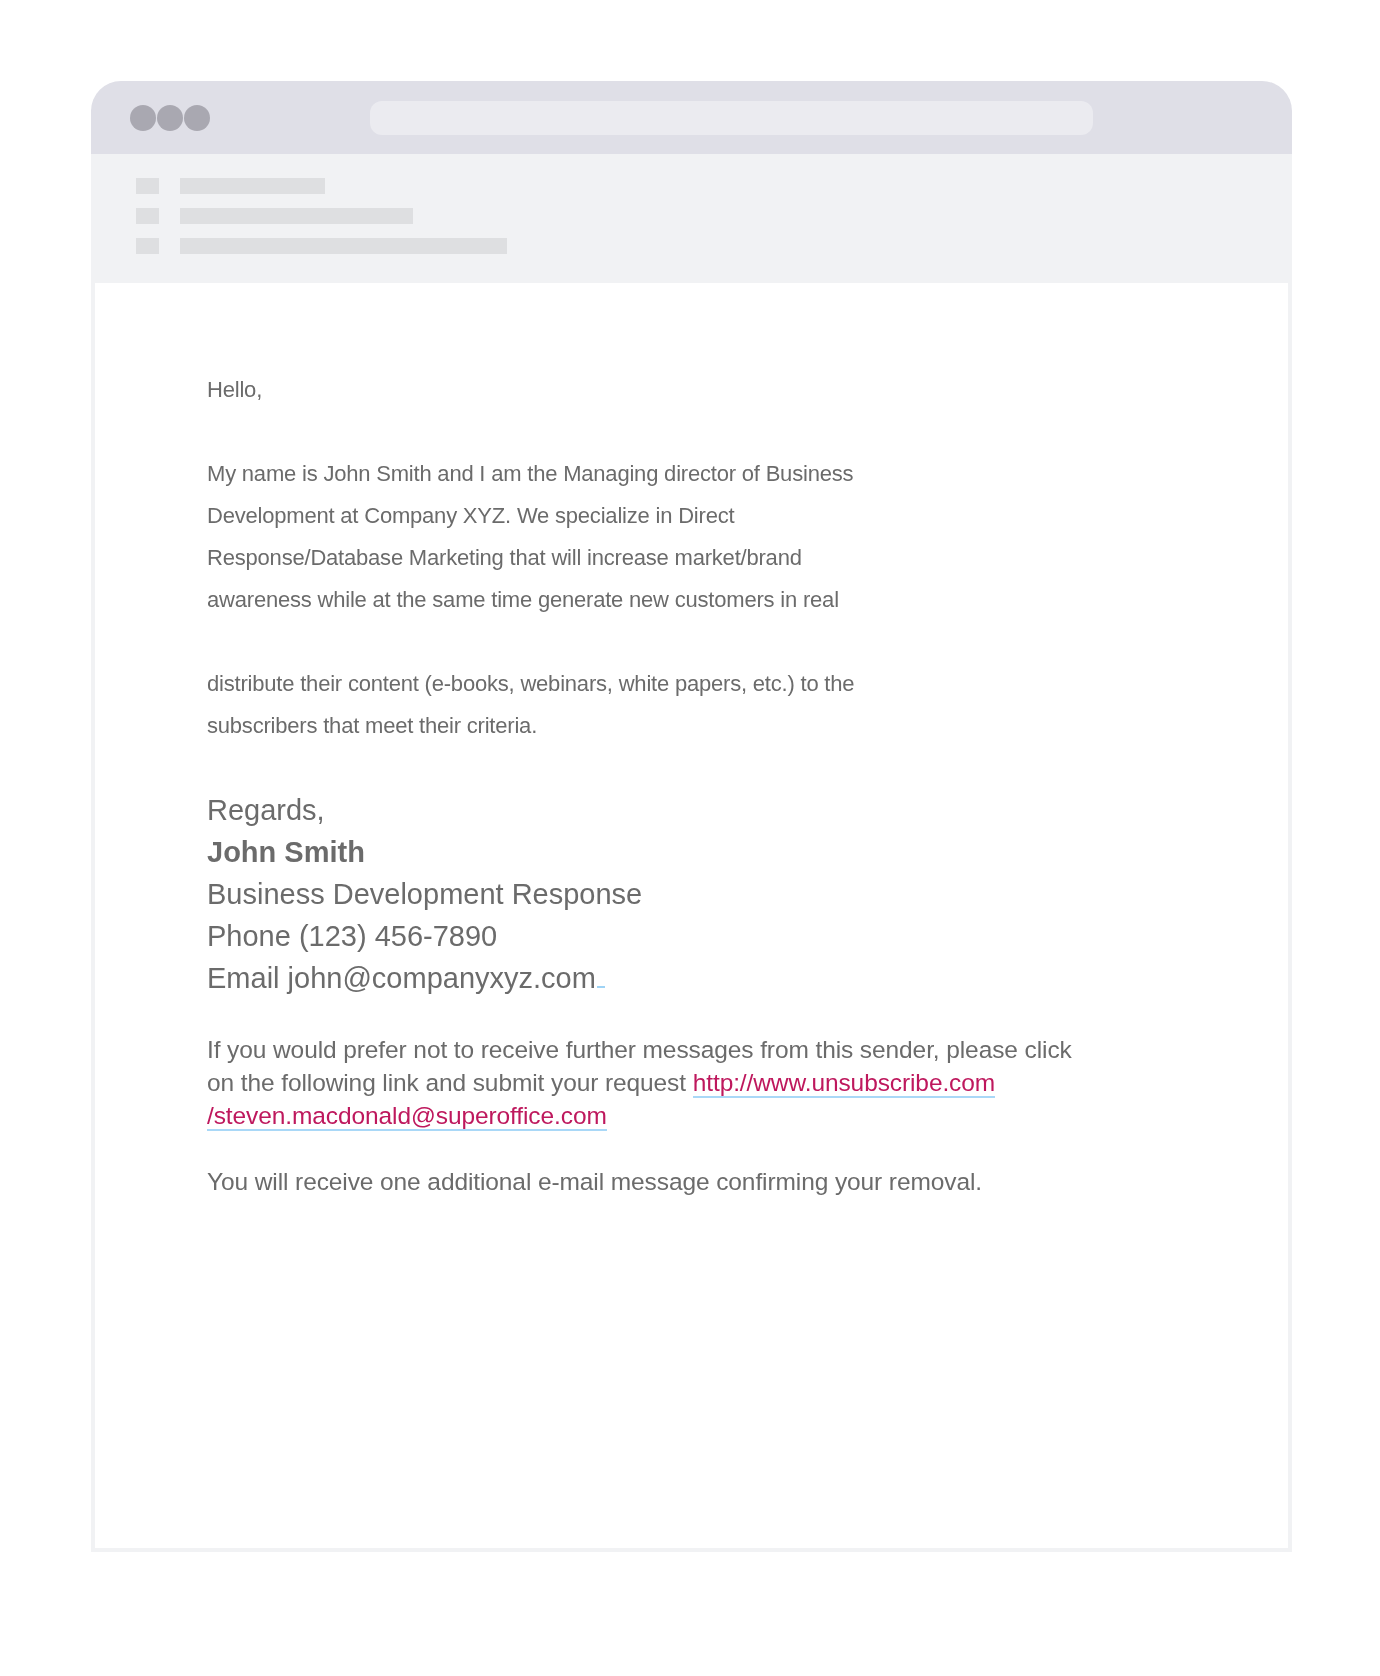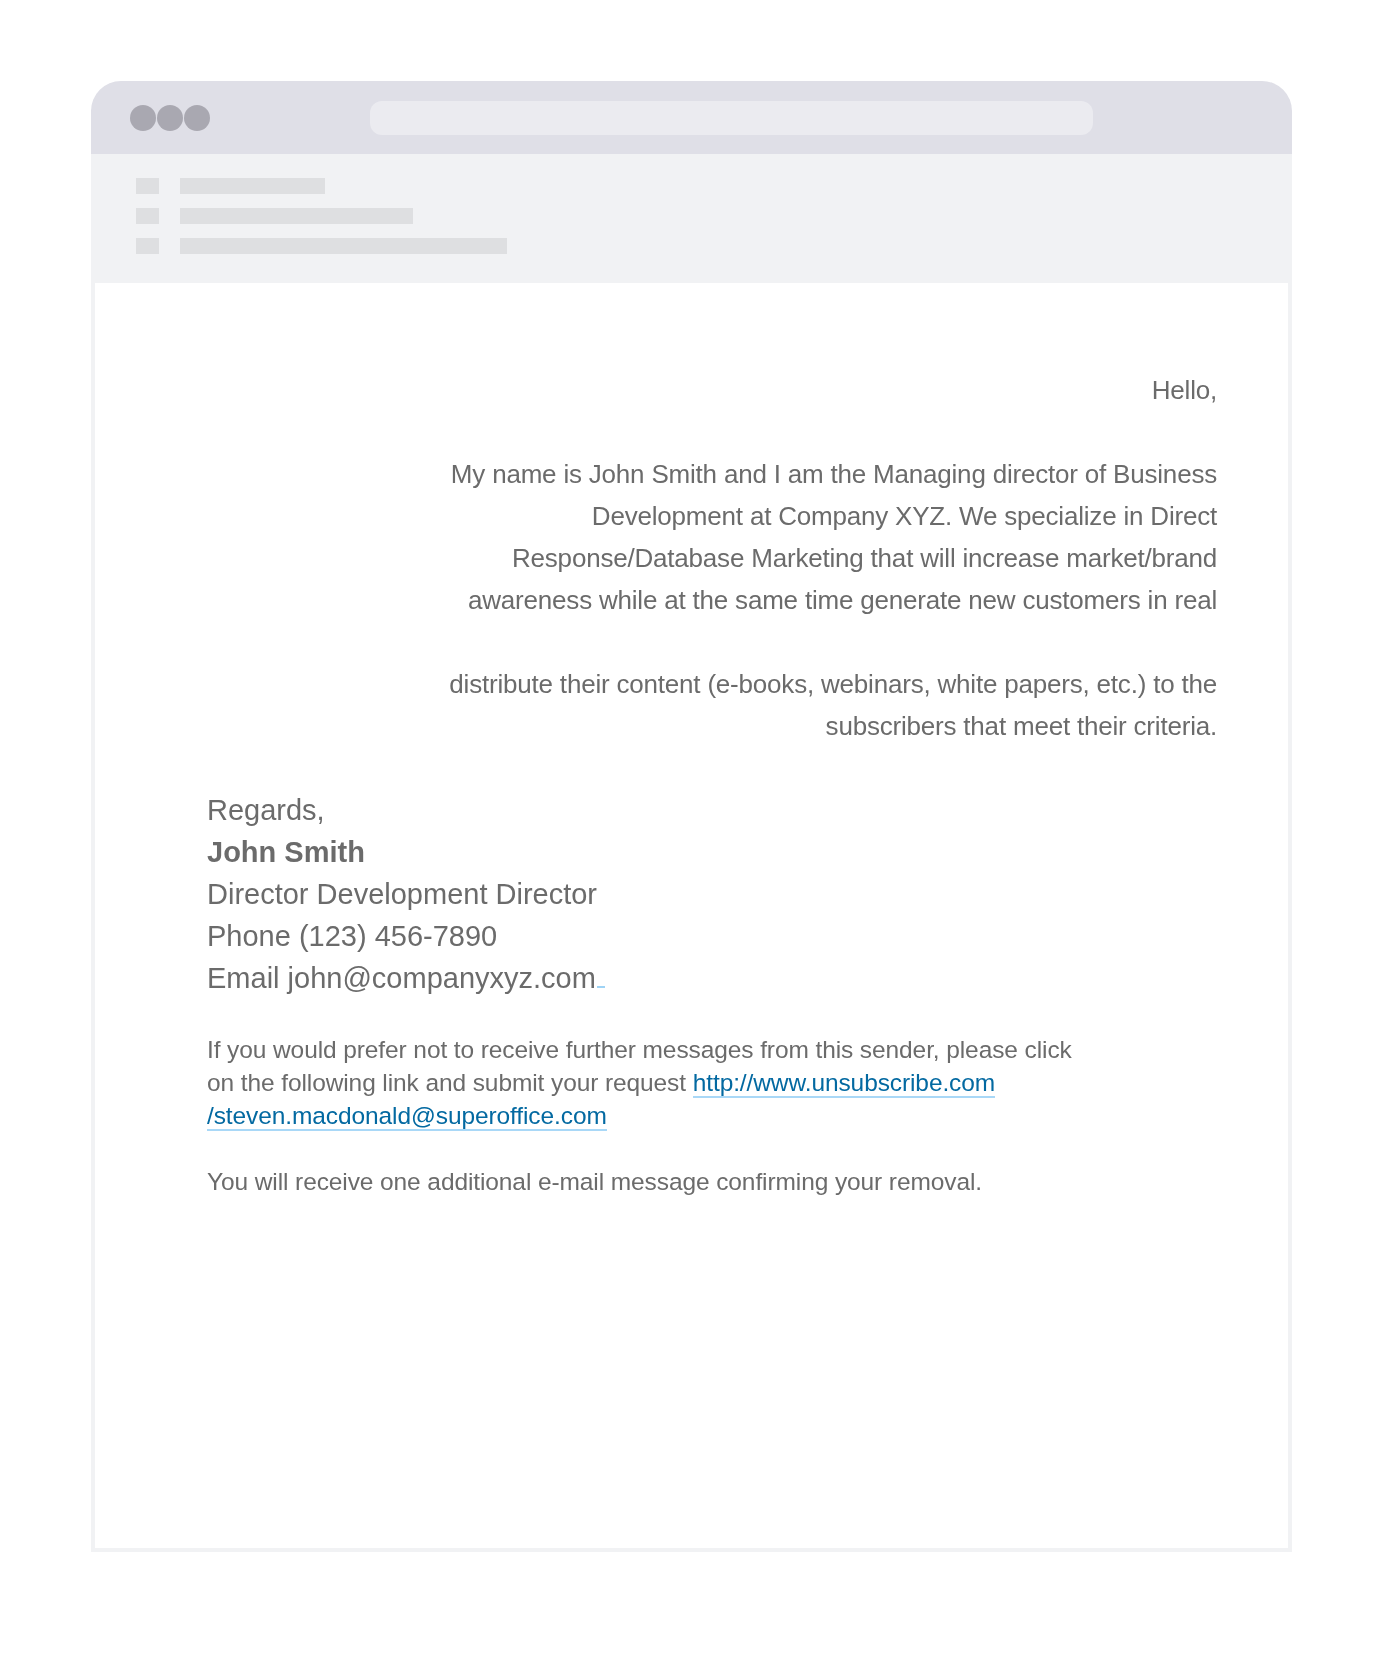--- a/index.html
+++ b/index.html
@@ -87,26 +87,25 @@
       border-bottom: 4px solid #f1f2f4;
     }
     .content {
       position: absolute;
       left: 112px;
       top: 86px;
       width: 1010px;
       color: #6b6b6b;
     }
     .para {
-      font-size: 26px;
+      font-size: 22px;
       line-height: 42px;
       margin: 0 0 42px 0;
       white-space: nowrap;
       letter-spacing: -0.2px;
-      text-align: right;
     }
     .line { display: block; }
     .sig {
       font-size: 29px;
       line-height: 42px;
       margin: 0 0 34px 0;
       white-space: nowrap;
     }
     .sig .bold { font-weight: bold; }
     .trail-underline {
@@ -118,21 +117,21 @@
       margin-left: 1px;
     }
     .footer {
       font-size: 24.5px;
       line-height: 33px;
       margin: 12px 0 33px 0;
       white-space: nowrap;
       letter-spacing: -0.1px;
     }
     .link {
-      color: #0369a1;
+      color: #be185d;
       text-decoration: none;
       border-bottom: 2px solid #a9d8f7;
       cursor: pointer;
     }
   </style>
 </head>
 <body>
 
 <div class="window">
   <div class="titlebar">
@@ -171,21 +170,21 @@
 
       <p class="para">
         <span class="line">distribute their content (e-books, webinars, white papers, etc.) to the</span>
         <span class="line">subscribers that meet their criteria.</span>
       </p>
 
 
       <div class="sig">
         <span class="line">Regards,</span>
         <span class="line bold">John Smith</span>
-        <span class="line">Director Development Director</span>
+        <span class="line">Business Development Response</span>
         <span class="line"><span>Phone</span> <span>(123) 456-7890</span></span>
         <span class="line"><span>Email</span> <span>john@companyxyz.com</span><span class="trail-underline"></span></span>
       </div>
 
       <p class="footer">
         <span class="line">If you would prefer not to receive further messages from this sender, please click</span>
         <span class="line"><span>on the following link and submit your request </span><a class="link">http://www.unsubscribe.com</a></span>
         <span class="line"><a class="link">/steven.macdonald@superoffice.com</a></span>
       </p>
 

